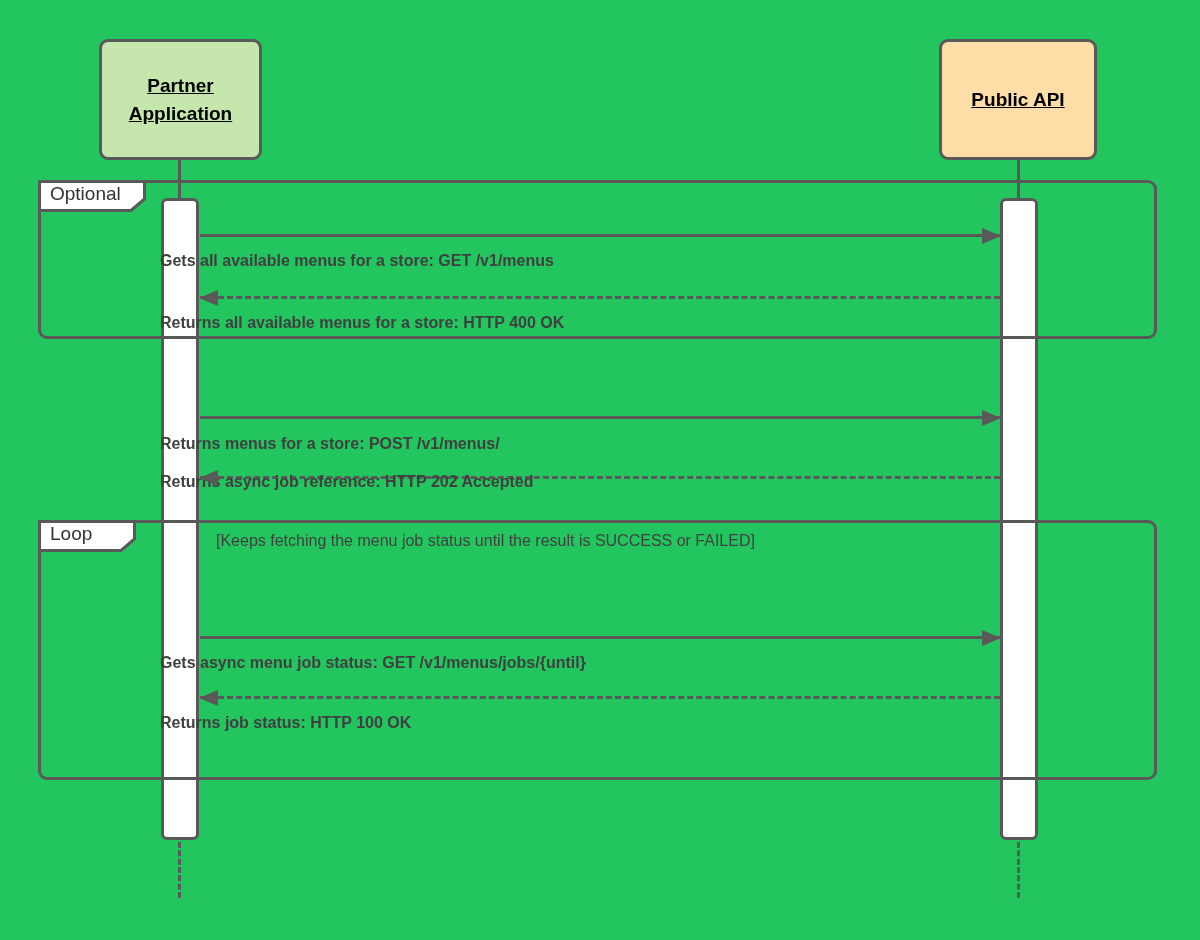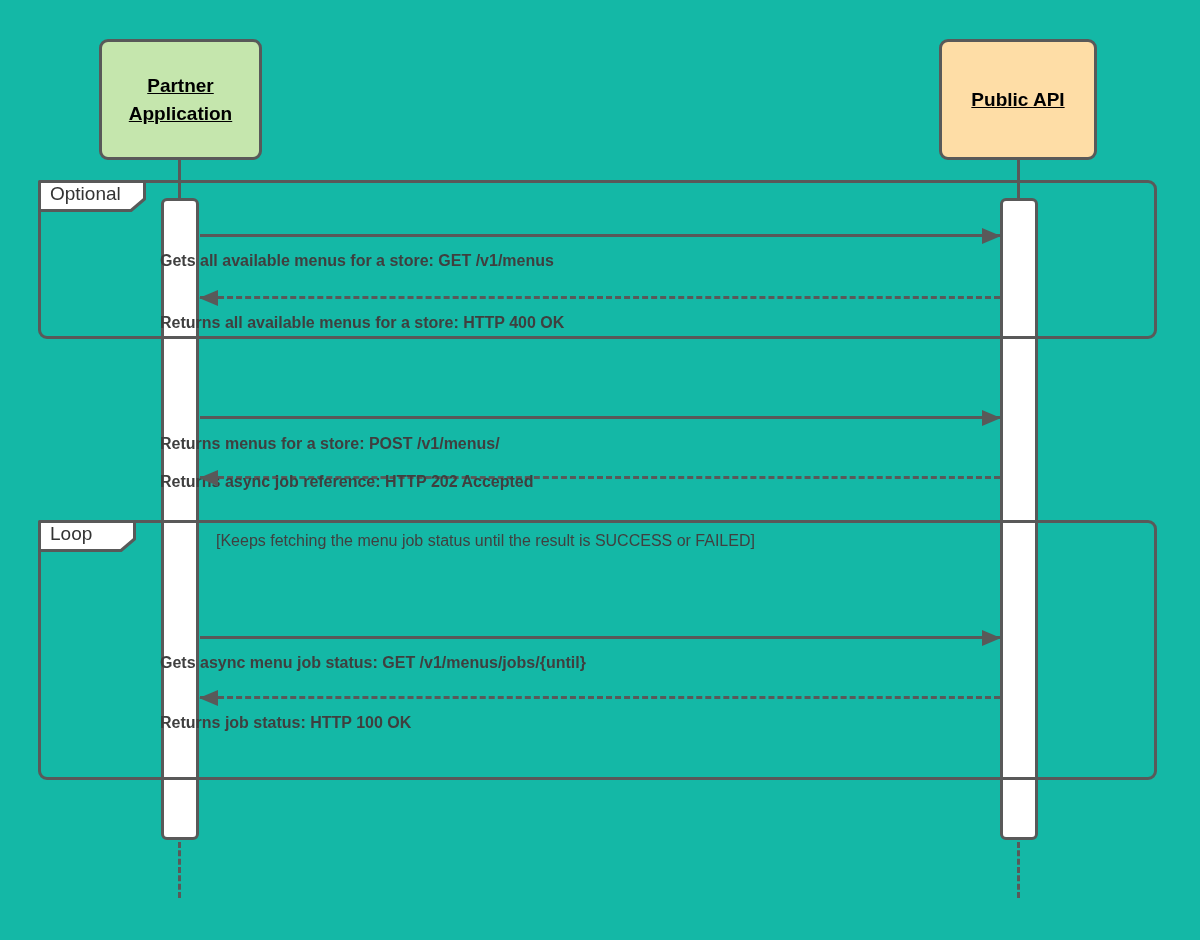--- a/index.html
+++ b/index.html
@@ -5,21 +5,21 @@
   html, body {
     margin: 0;
     padding: 0;
     background: #000000;
     font-family: "Liberation Sans", "DejaVu Sans", sans-serif;
   }
   .canvas {
     position: relative;
     width: 1200px;
     height: 940px;
-    background: #14b8a6;
+    background: #22c55e;
     overflow: hidden;
   }
   
   .actor-box {
     position: absolute;
     top: 39px;
     height: 121px;
     border: 3px solid #595959;
     border-radius: 9px;
     box-sizing: border-box;

